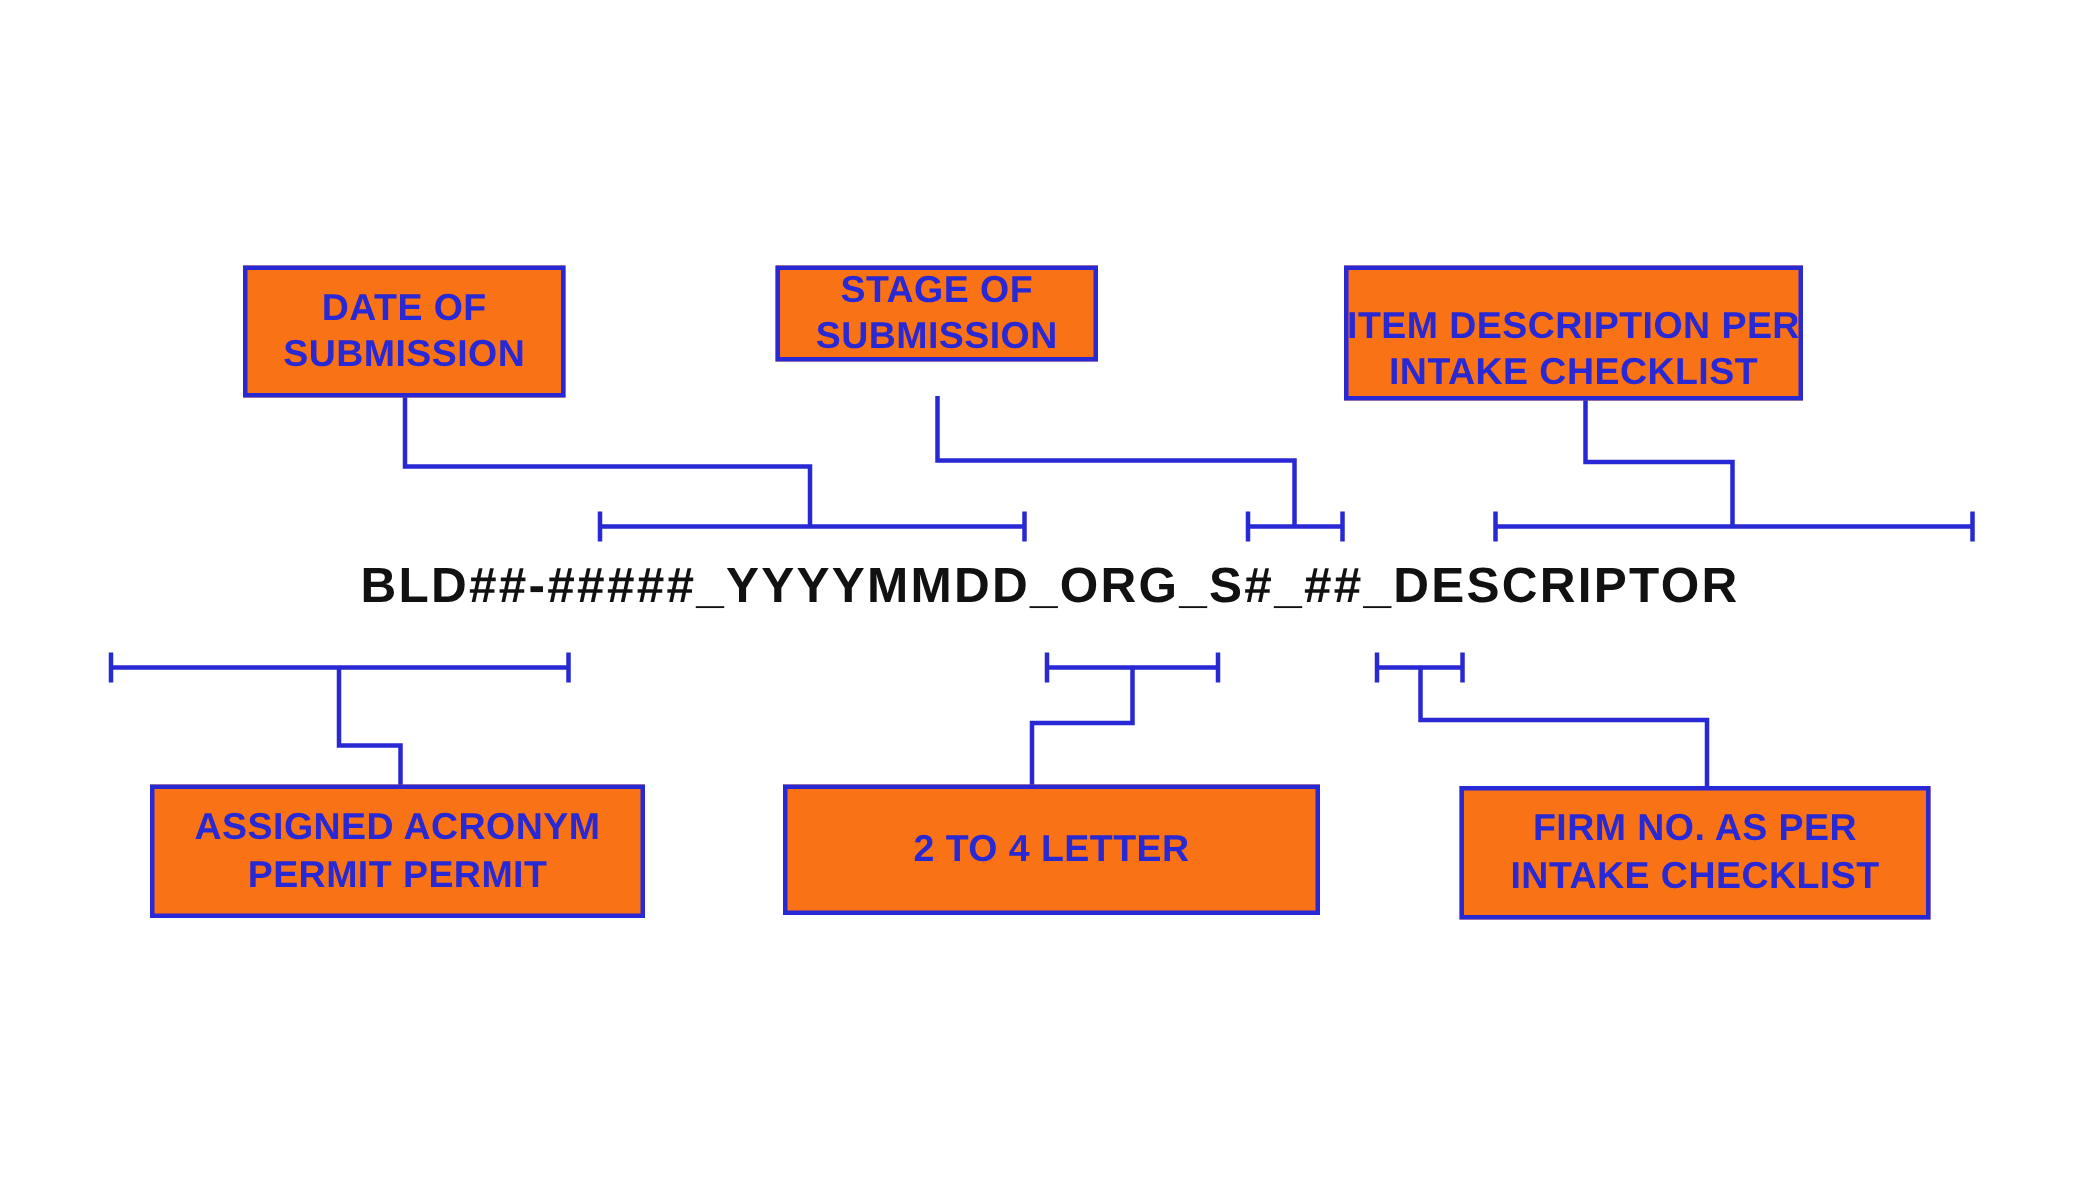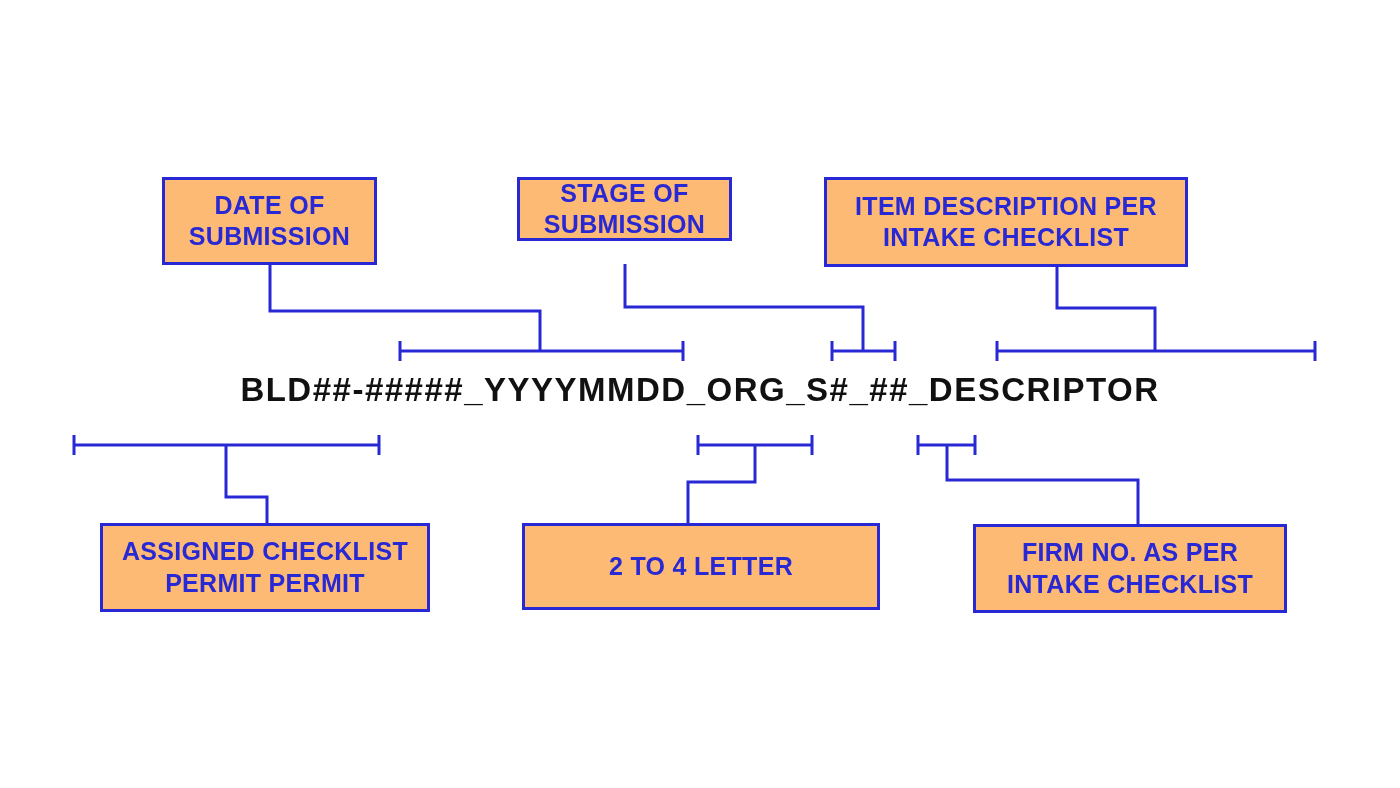--- a/index.html
+++ b/index.html
@@ -23,21 +23,21 @@
     height: 788px;
   }
   .lines path {
     fill: none;
     stroke: #2828d4;
     stroke-width: 3;
   }
   .callout {
     position: absolute;
     border: 3px solid #2828d4;
-    background: #fdba74;
+    background: #f97316;
     color: #2828d4;
     display: flex;
     flex-direction: column;
     align-items: center;
     justify-content: center;
     text-align: center;
     font-weight: bold;
     font-size: 25px;
     line-height: 1.25;
     letter-spacing: 0.3px;
@@ -83,29 +83,29 @@
   <div class="callout" style="left:162px; top:177px; width:215px; height:88px;">
     <span>DATE OF</span>
     <span>SUBMISSION</span>
   </div>
 
   <div class="callout" style="left:517px; top:177px; width:215px; height:64px;align-items:center;">
     <span>STAGE OF</span>
     <span>SUBMISSION</span>
   </div>
 
-  <div class="callout" style="left:824px; top:177px; width:364px; height:90px;">
+  <div class="callout" style="left:896px; top:177px; width:306px; height:90px;justify-content:flex-end;">
     <span>ITEM DESCRIPTION PER</span>
     <span>INTAKE CHECKLIST</span>
   </div>
 
   <div class="filename">BLD##-#####_YYYYMMDD_ORG_S#_##_DESCRIPTOR</div>
 
   <div class="callout" style="left:100px; top:523px; width:330px; height:89px;">
-    <span>ASSIGNED CHECKLIST</span>
+    <span>ASSIGNED ACRONYM</span>
     <span>PERMIT PERMIT</span>
   </div>
 
   <div class="callout" style="left:522px; top:523px; width:358px; height:87px;">
     <span>2 TO 4 LETTER</span>
   </div>
 
   <div class="callout" style="left:973px; top:524px; width:314px; height:89px;">
     <span>FIRM NO. AS PER</span>
     <span>INTAKE CHECKLIST</span>

